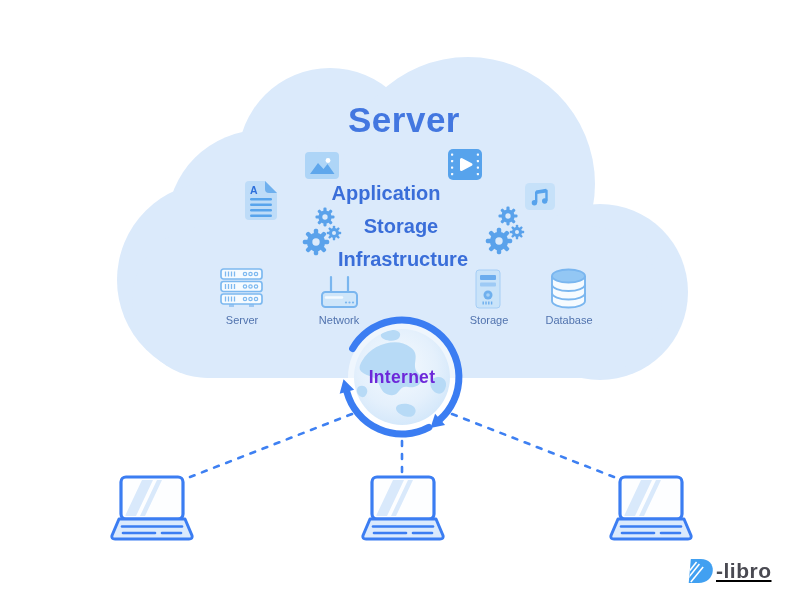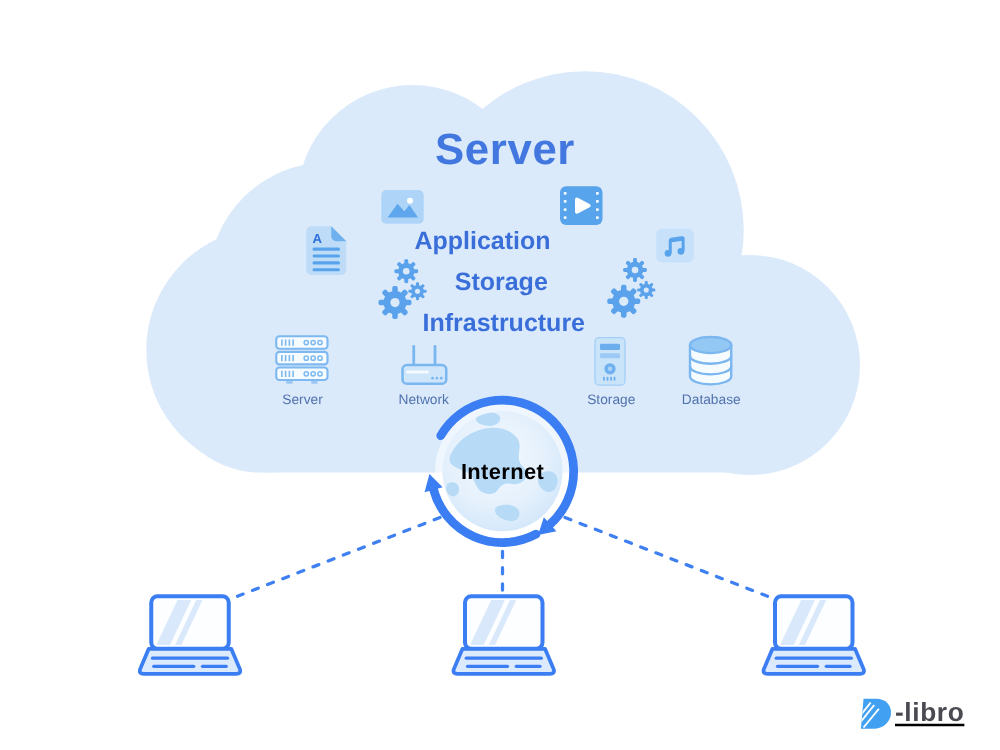--- a/index.html
+++ b/index.html
@@ -3,21 +3,21 @@
 <meta charset="utf-8">
 <style>
   html,body{margin:0;padding:0;background:#ffffff;}
   #canvas{position:relative;width:800px;height:600px;overflow:hidden;background:#ffffff;
           font-family:"Liberation Sans", sans-serif;}
   #art{position:absolute;left:0;top:0;}
   .txt{position:absolute;transform:translateX(-50%);white-space:nowrap;z-index:5;}
   .t-heading{font-size:35px;font-weight:800;color:#4377e0;letter-spacing:.5px;}
   .t-layer{font-size:20px;font-weight:700;color:#3a6ed9;}
   .t-label{font-size:11px;font-weight:500;color:#5173ae;}
-  .t-internet{font-size:17.5px;font-weight:800;color:#000000;letter-spacing:.3px;}
+  .t-internet{font-size:17.5px;font-weight:800;color:#6d28d9;letter-spacing:.3px;}
   #logo{position:absolute;left:688px;top:557px;display:flex;align-items:center;z-index:5;text-decoration:underline;}
   .logo-text{font-size:21px;font-weight:700;color:#4a4a52;letter-spacing:.5px;line-height:28px;}
 </style>
 </head>
 <body>
 
 <div id="canvas">
 
 <svg id="art" width="800" height="600" viewBox="0 0 800 600">
   <defs>

